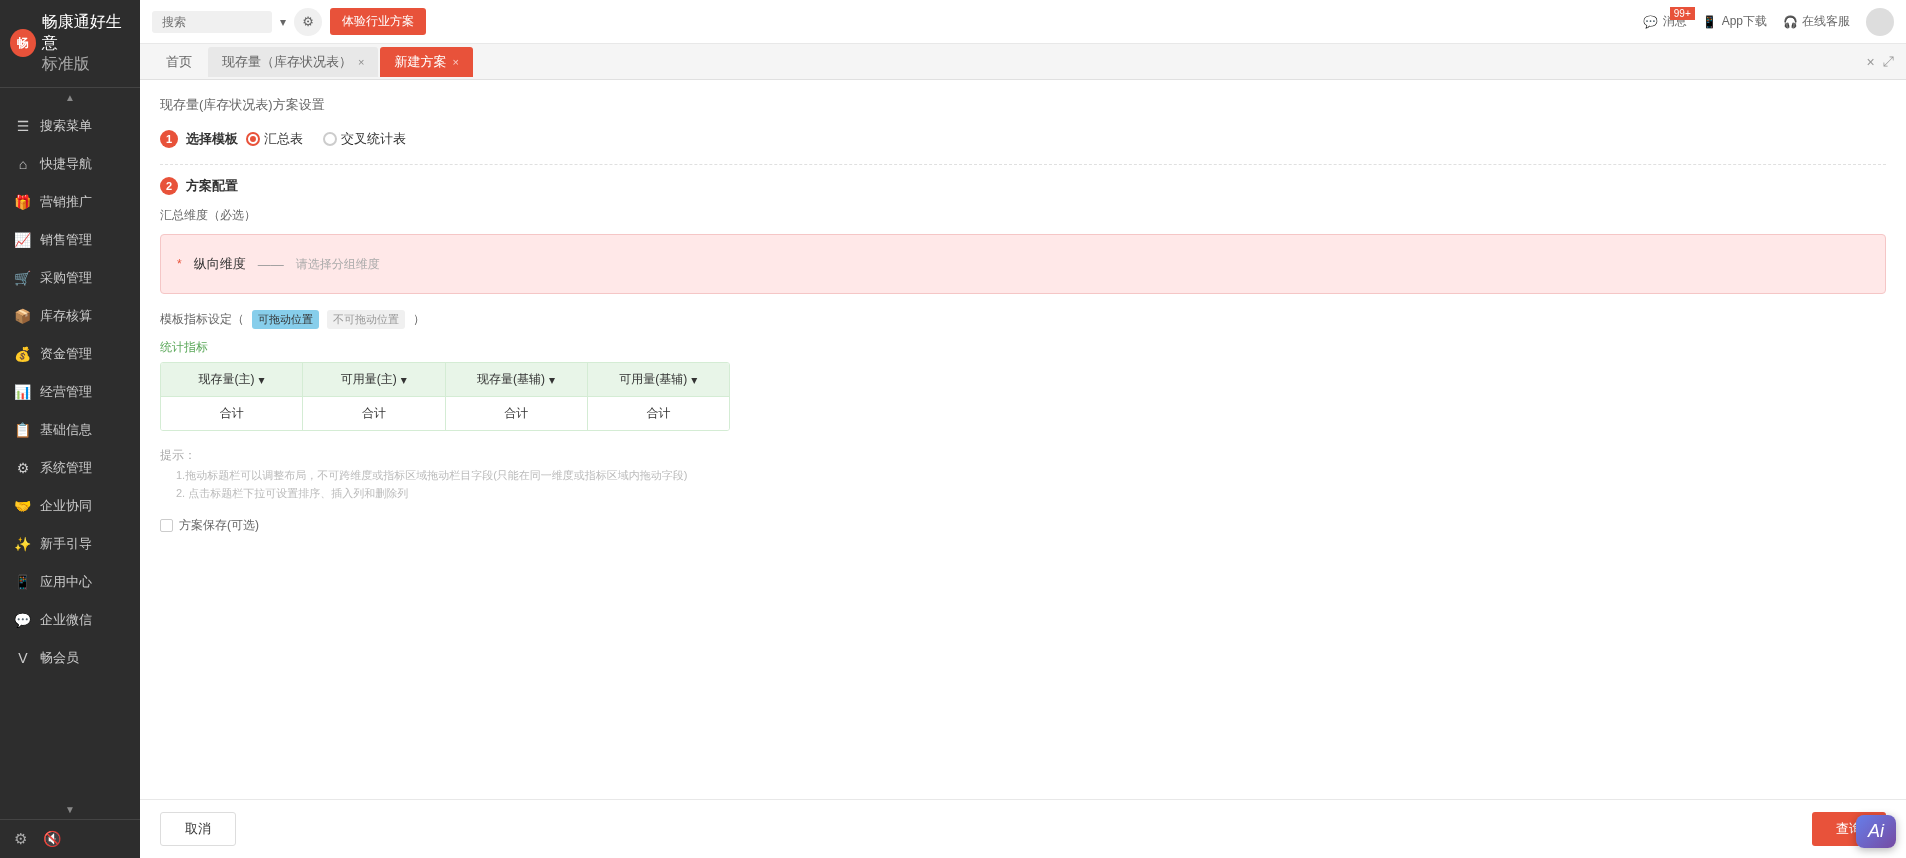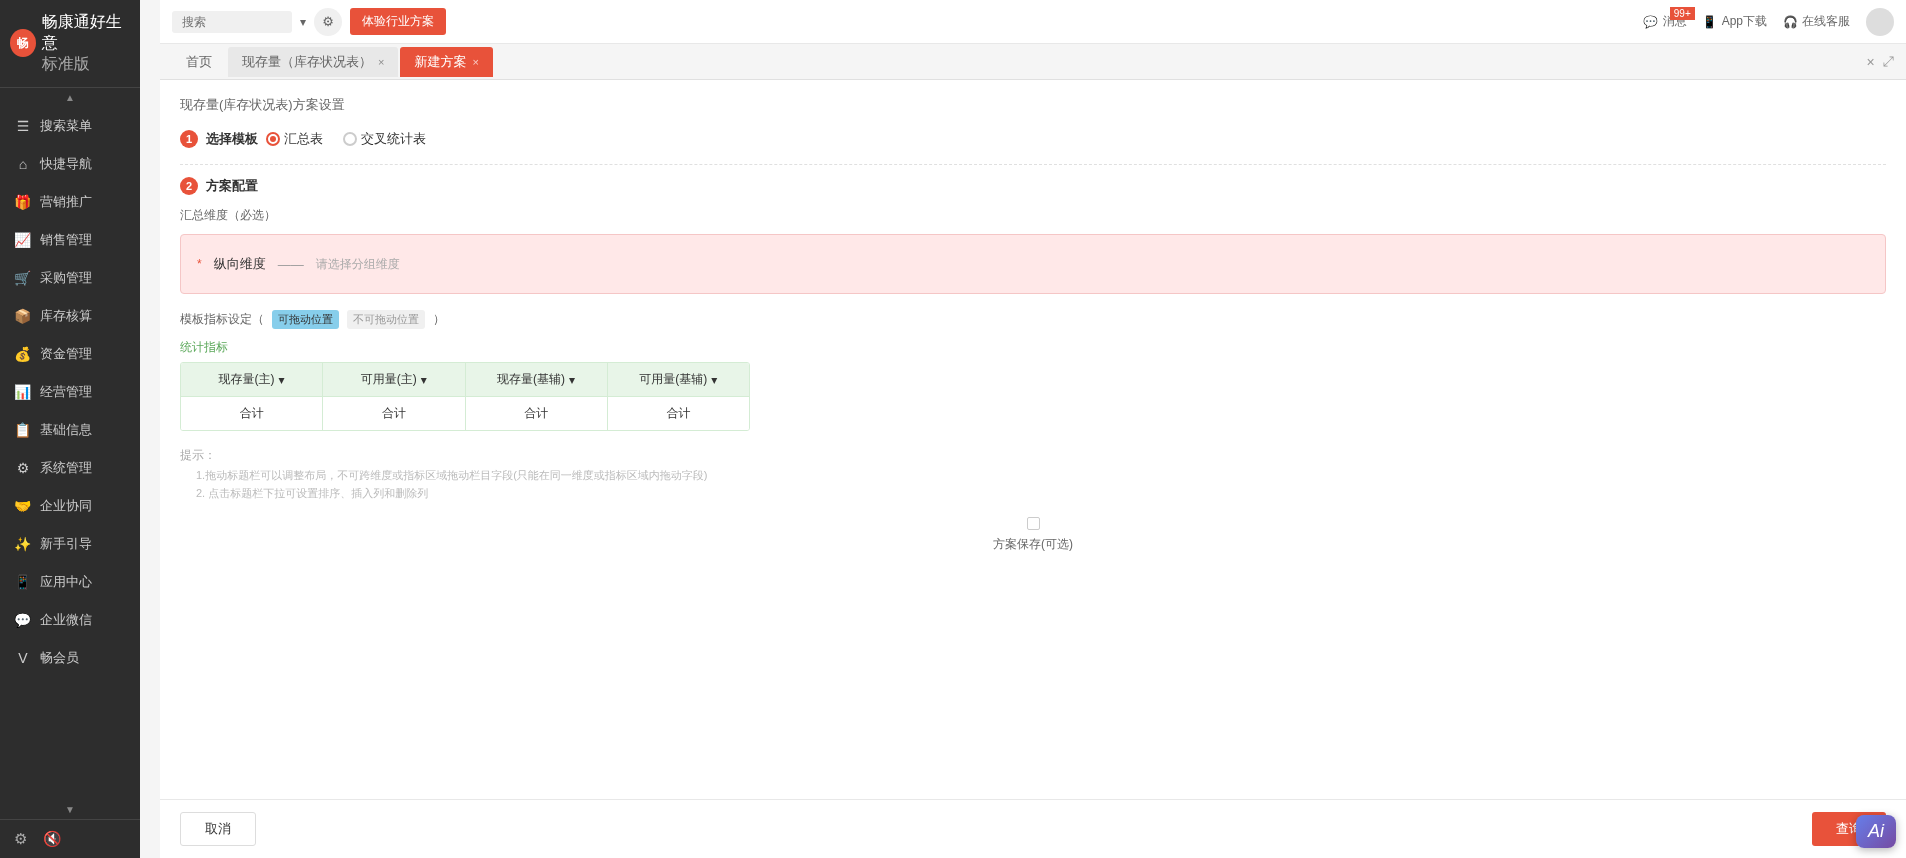--- a/index.html
+++ b/index.html
@@ -50,21 +50,20 @@
       border-top: 1px solid #444;
     }
     .sidebar-bottom .icon { color: #aaa; cursor: pointer; font-size: 15px; }
 
     
     .main {
       flex: 1;
       display: flex;
       flex-direction: column;
       overflow: hidden;
-      padding-left: 20px;
     }
 
     
     .topbar {
       background: #fff;
       height: 44px;
       display: flex;
       align-items: center;
       padding: 0 12px;
       border-bottom: 1px solid #e8e8e8;
@@ -320,21 +319,20 @@
     .tips-section {
       margin: 16px 0;
     }
     .tips-title { font-size: 12px; color: #aaa; margin-bottom: 4px; }
     .tip-item { font-size: 11px; color: #bbb; margin-bottom: 3px; padding-left: 16px; }
 
     
     .save-checkbox {
       display: flex; align-items: center; gap: 6px;
       margin-top: 12px;
-      flex-direction: column;
     }
     .checkbox-box {
       width: 13px; height: 13px;
       border: 1px solid #ccc;
       border-radius: 2px;
       cursor: pointer;
     }
     .save-label { font-size: 12px; color: #666; }
 
     

